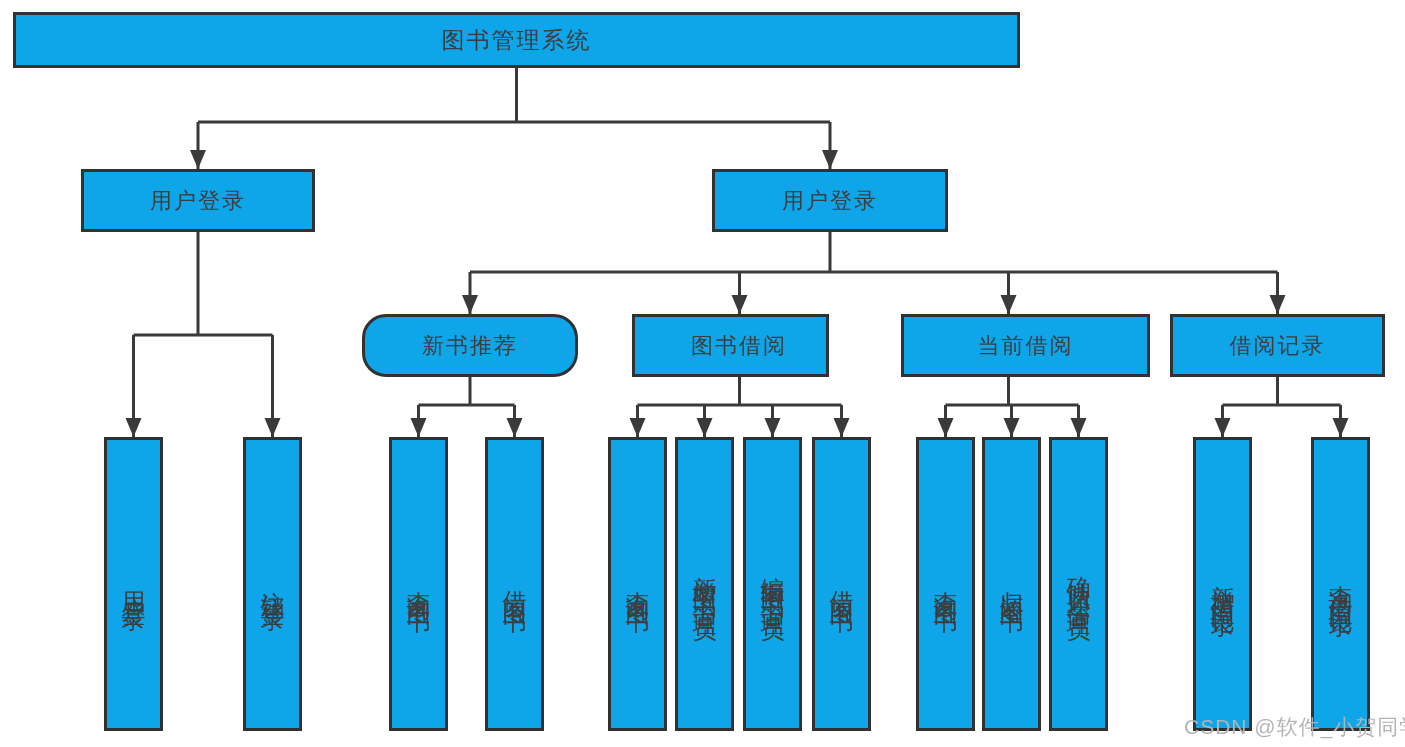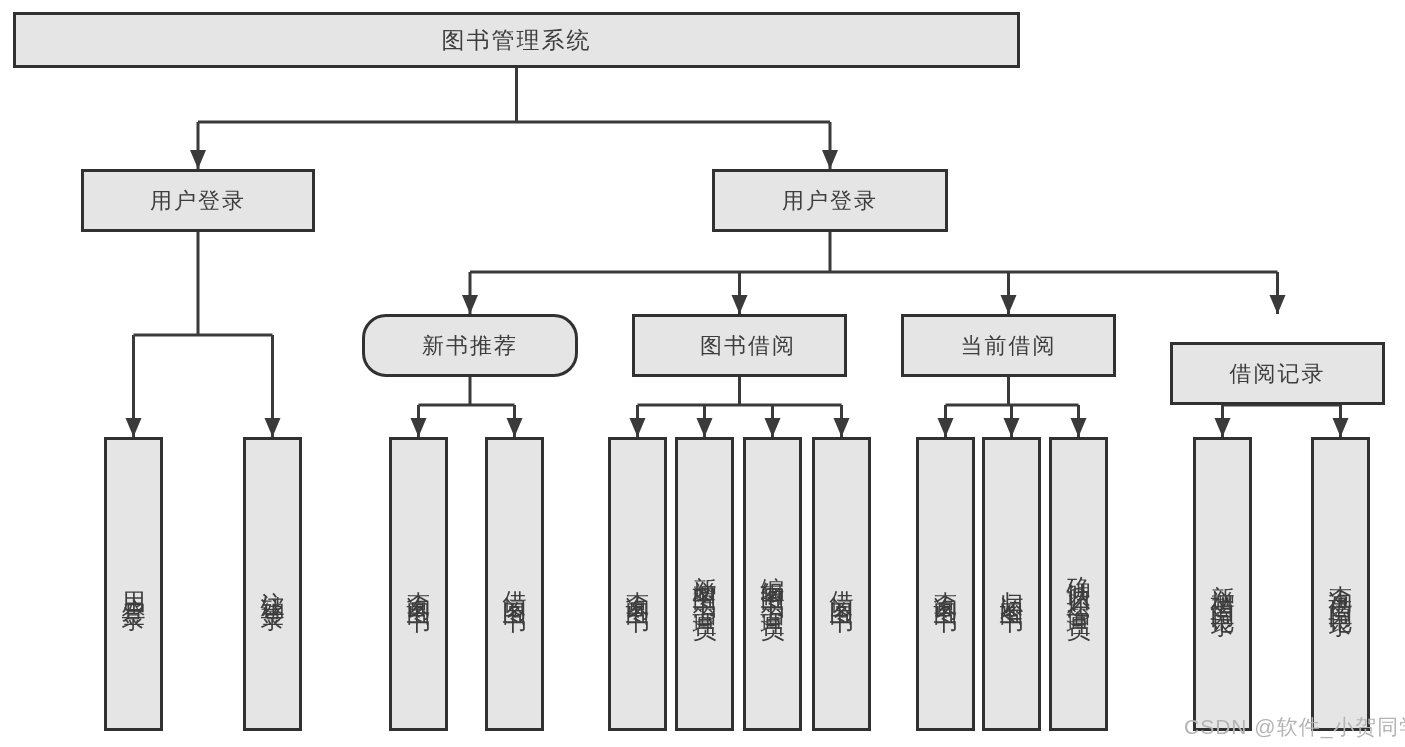--- a/index.html
+++ b/index.html
@@ -7,21 +7,21 @@
     position:relative;
     width:1405px; height:747px;
     background:#ffffff;
     font-family:"Liberation Sans","DejaVu Sans",sans-serif;
     overflow:hidden;
   }
   .connector-svg { position:absolute; left:0; top:0; width:1405px; height:747px; }
   .node {
     position:absolute;
     box-sizing:border-box;
-    background:#e5e5e5;
+    background:#0ea5e9;
     border:3px solid #313131;
     color:#3d3d3d;
     display:flex;
     align-items:center;
     justify-content:center;
     z-index:2;
   }
   .hnode { font-size:22px; letter-spacing:2px; white-space:nowrap; }
   .root  { font-size:23px; }
   .vnode {
@@ -83,23 +83,23 @@
              M1214.5 418 L1230.5 418 L1222.5 437 Z
              M1332.5 418 L1348.5 418 L1340.5 437 Z"></path>
   </svg>
 
   <div class="node hnode root" style="left:13px; top:12px; width:1007px; height:56px;">图书管理系统</div>
 
   <div class="node hnode" style="left:81px; top:169px; width:234px; height:63px;">用户登录</div>
   <div class="node hnode" style="left:712px; top:169px; width:236px; height:63px;">用户登录</div>
 
   <div class="node hnode" style="left:362px; top:314px; width:216px; height:63px;border-radius:24px;">新书推荐</div>
-  <div class="node hnode" style="left:632px; top:314px; width:215px; height:63px;padding-left:17px;">图书借阅</div>
-  <div class="node hnode" style="left:901px; top:314px; width:215px; height:63px;">当前借阅</div>
-  <div class="node hnode" style="left:1170px; top:314px; width:215px; height:63px;margin-top:28px;">借阅记录</div>
+  <div class="node hnode" style="left:632px; top:314px; width:197px; height:63px;padding-left:17px;">图书借阅</div>
+  <div class="node hnode" style="left:901px; top:314px; width:249px; height:63px;">当前借阅</div>
+  <div class="node hnode" style="left:1170px; top:314px; width:215px; height:63px;">借阅记录</div>
 
   <div class="node vnode" style="left:104px; top:437px; width:59px; height:294px;">用户登录</div>
   <div class="node vnode" style="left:243px; top:437px; width:59px; height:294px;">注销登录</div>
 
   <div class="node vnode" style="left:389px; top:437px; width:59px; height:294px;">查询图书</div>
   <div class="node vnode" style="left:485px; top:437px; width:59px; height:294px;">借阅图书</div>
 
   <div class="node vnode" style="left:608px; top:437px; width:59px; height:294px;">查询图书</div>
   <div class="node vnode" style="left:675px; top:437px; width:59px; height:294px;">新增图书（管理员）</div>
   <div class="node vnode" style="left:743px; top:437px; width:59px; height:294px;">编辑图书（管理员）</div>

